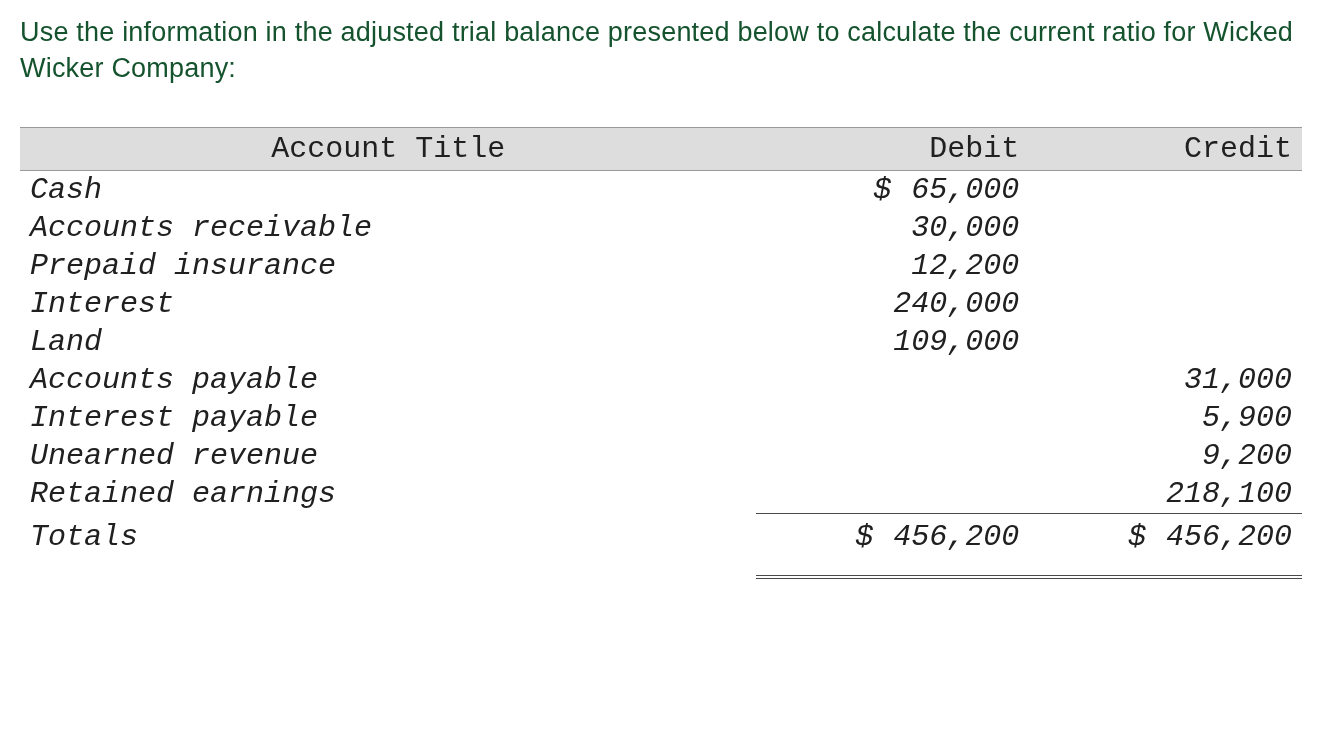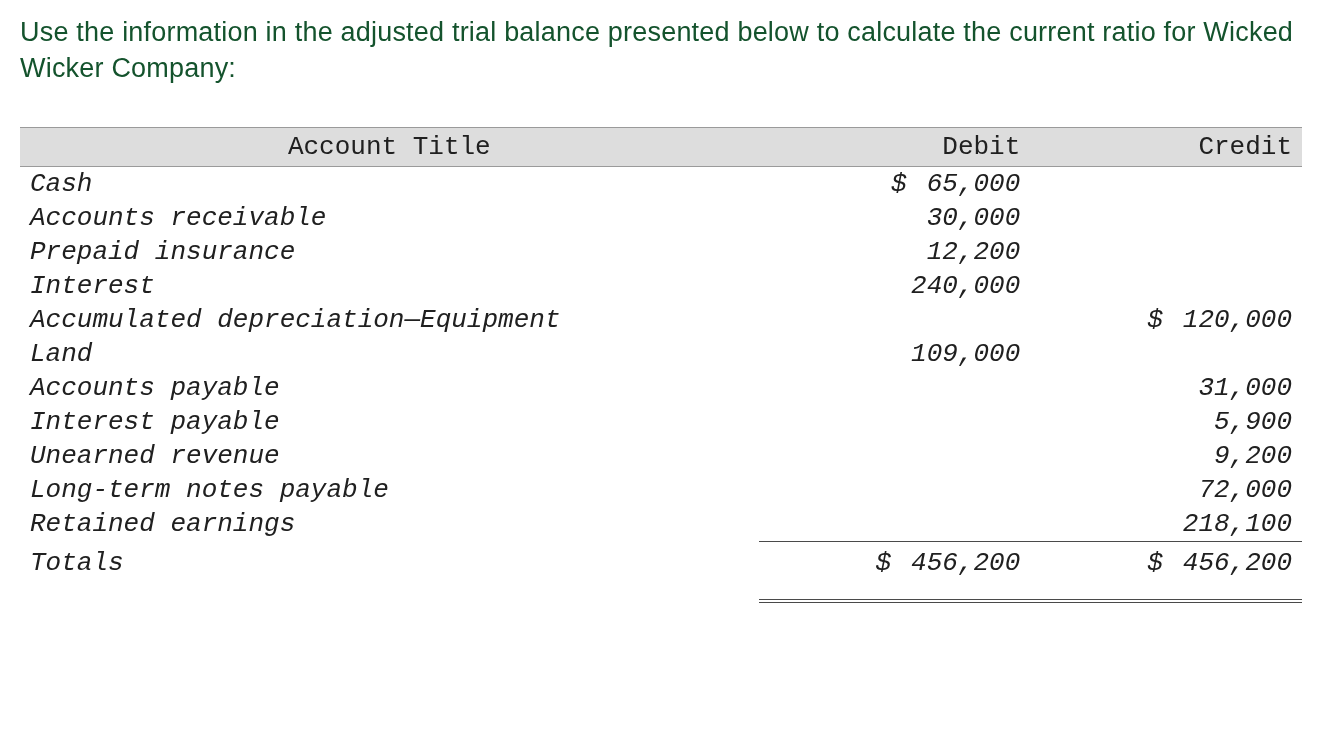--- a/index.html
+++ b/index.html
@@ -15,21 +15,21 @@
     font-size: 27px;
     line-height: 1.35;
     color: #14532d;
     margin-bottom: 40px;
     letter-spacing: 0.2px;
   }
   table.trial {
     width: 1282px;
     border-collapse: collapse;
     font-family: "Courier New", Courier, monospace;
-    font-size: 26px;
+    font-size: 30px;
     color: #202020;
   }
   table.trial th {
     background: #dddddd;
     font-weight: normal;
     padding: 4px 10px;
     border-top: 1px solid #9a9a9a;
     border-bottom: 1px solid #9a9a9a;
     font-family: "Courier New", Courier, monospace;
   }
@@ -90,50 +90,40 @@
         <td class="account">Prepaid insurance</td>
         <td class="num"><span class="sym"></span> 12,200</td>
         <td class="num"></td>
       </tr>
       <tr>
         <td class="account">Interest</td>
         <td class="num"><span class="sym"></span> 240,000</td>
         <td class="num"></td>
       </tr>
       <tr>
-        <td class="account">Accumulated depreciation—Equipment</td>
-        <td class="num"></td>
-        <td class="num"><span class="sym">$</span> 120,000</td>
-      </tr>
-      <tr>
         <td class="account">Land</td>
         <td class="num"><span class="sym"></span> 109,000</td>
         <td class="num"></td>
       </tr>
       <tr>
         <td class="account">Accounts payable</td>
         <td class="num"></td>
         <td class="num"><span class="sym"></span> 31,000</td>
       </tr>
       <tr>
         <td class="account">Interest payable</td>
         <td class="num"></td>
         <td class="num"><span class="sym"></span> 5,900</td>
       </tr>
       <tr>
         <td class="account">Unearned revenue</td>
         <td class="num"></td>
         <td class="num"><span class="sym"></span> 9,200</td>
       </tr>
       <tr>
-        <td class="account">Long-term notes payable</td>
-        <td class="num"></td>
-        <td class="num"><span class="sym"></span> 72,000</td>
-      </tr>
-      <tr>
         <td class="account">Retained earnings</td>
         <td class="num"></td>
         <td class="num"><span class="sym"></span> 218,100</td>
       </tr>
       <tr class="totals">
         <td class="account">Totals</td>
         <td class="num"><span class="sym">$</span> 456,200</td>
         <td class="num"><span class="sym">$</span> 456,200</td>
       </tr>
     </tbody>

